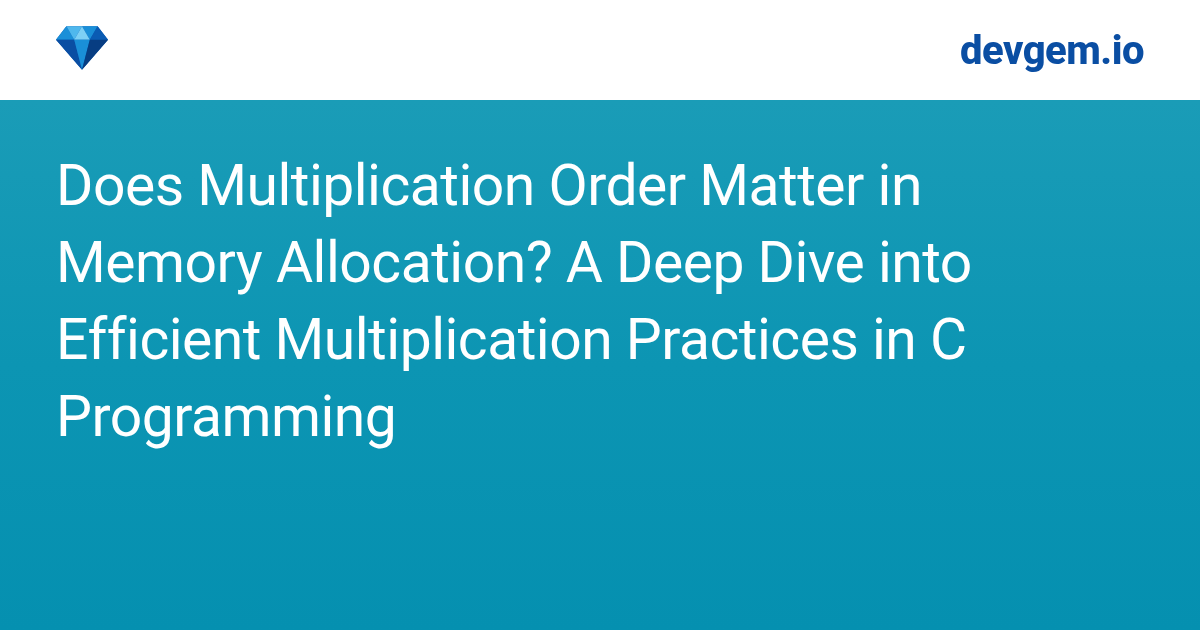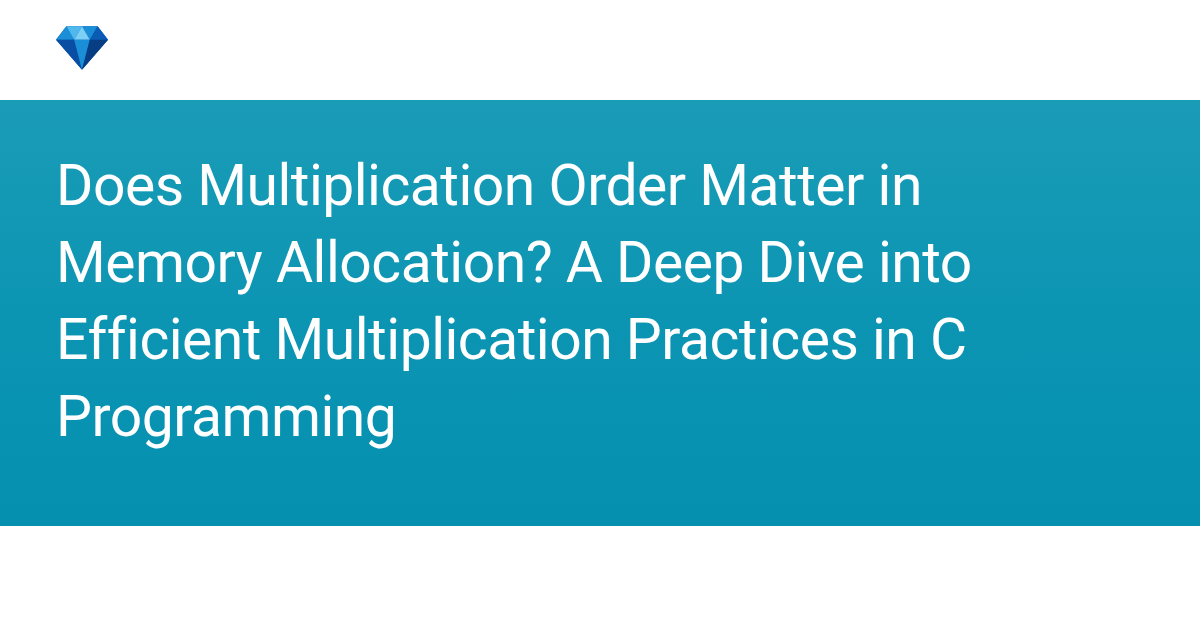--- a/index.html
+++ b/index.html
@@ -24,21 +24,21 @@
     width: 52px;
     height: 44px;
   }
   .brand {
     font-size: 40px;
     font-weight: 800;
     color: #0a4ea3;
     letter-spacing: -0.5px;
   }
   .hero {
-    height: 426px;
+    height: 530px;
     background: linear-gradient(180deg, #1a9cb7 0%, #0c95b3 50%, #0590b0 100%);
     padding: 48px 56px 0 56px;
     display: flex;
     align-items: flex-start;
   }
   .hero-title {
     color: #ffffff;
     font-size: 57px;
     line-height: 1.35;
     font-weight: 400;
@@ -58,17 +58,18 @@
         <polygon points="20,0 50,0 35,26" fill="#4fb8ed"></polygon>
         <polygon points="50,0 80,0 65,26" fill="#1a8fd8"></polygon>
         <polygon points="50,0 65,26 35,26" fill="#7dd0f5"></polygon>
         <polygon points="80,0 100,26 65,26" fill="#0a5bb3"></polygon>
         <polygon points="0,26 35,26 50,84" fill="#0a4ea3"></polygon>
         <polygon points="35,26 65,26 50,84" fill="#1a8fd8"></polygon>
         <polygon points="65,26 100,26 50,84" fill="#073d82"></polygon>
       </svg>
     </span>
   </div>
+  <div class="brand">devgem.io</div>
 </div>
 
 <div class="hero">
   <h1 class="hero-title">Does Multiplication Order Matter in Memory Allocation? A Deep Dive into Efficient Multiplication Practices in C Programming</h1>
 </div>
 
 </body></html>

